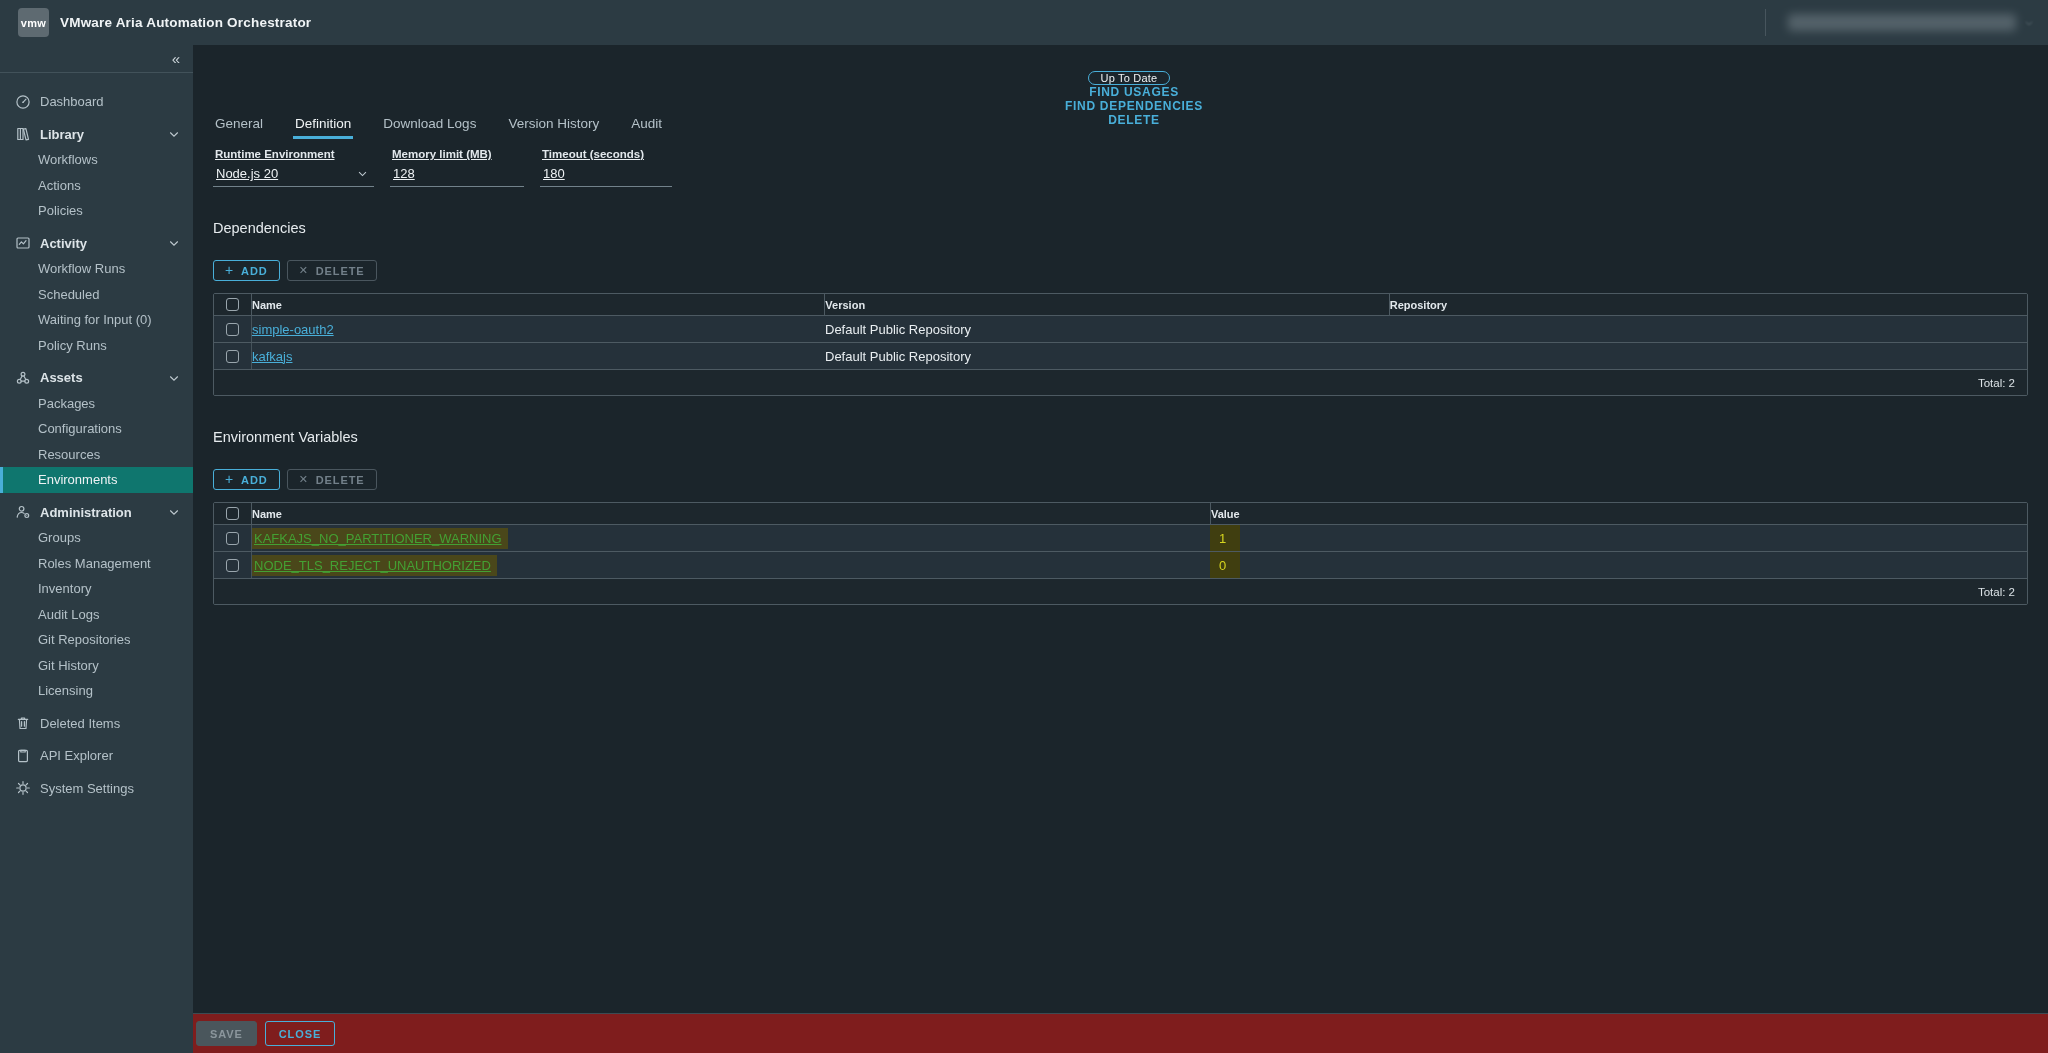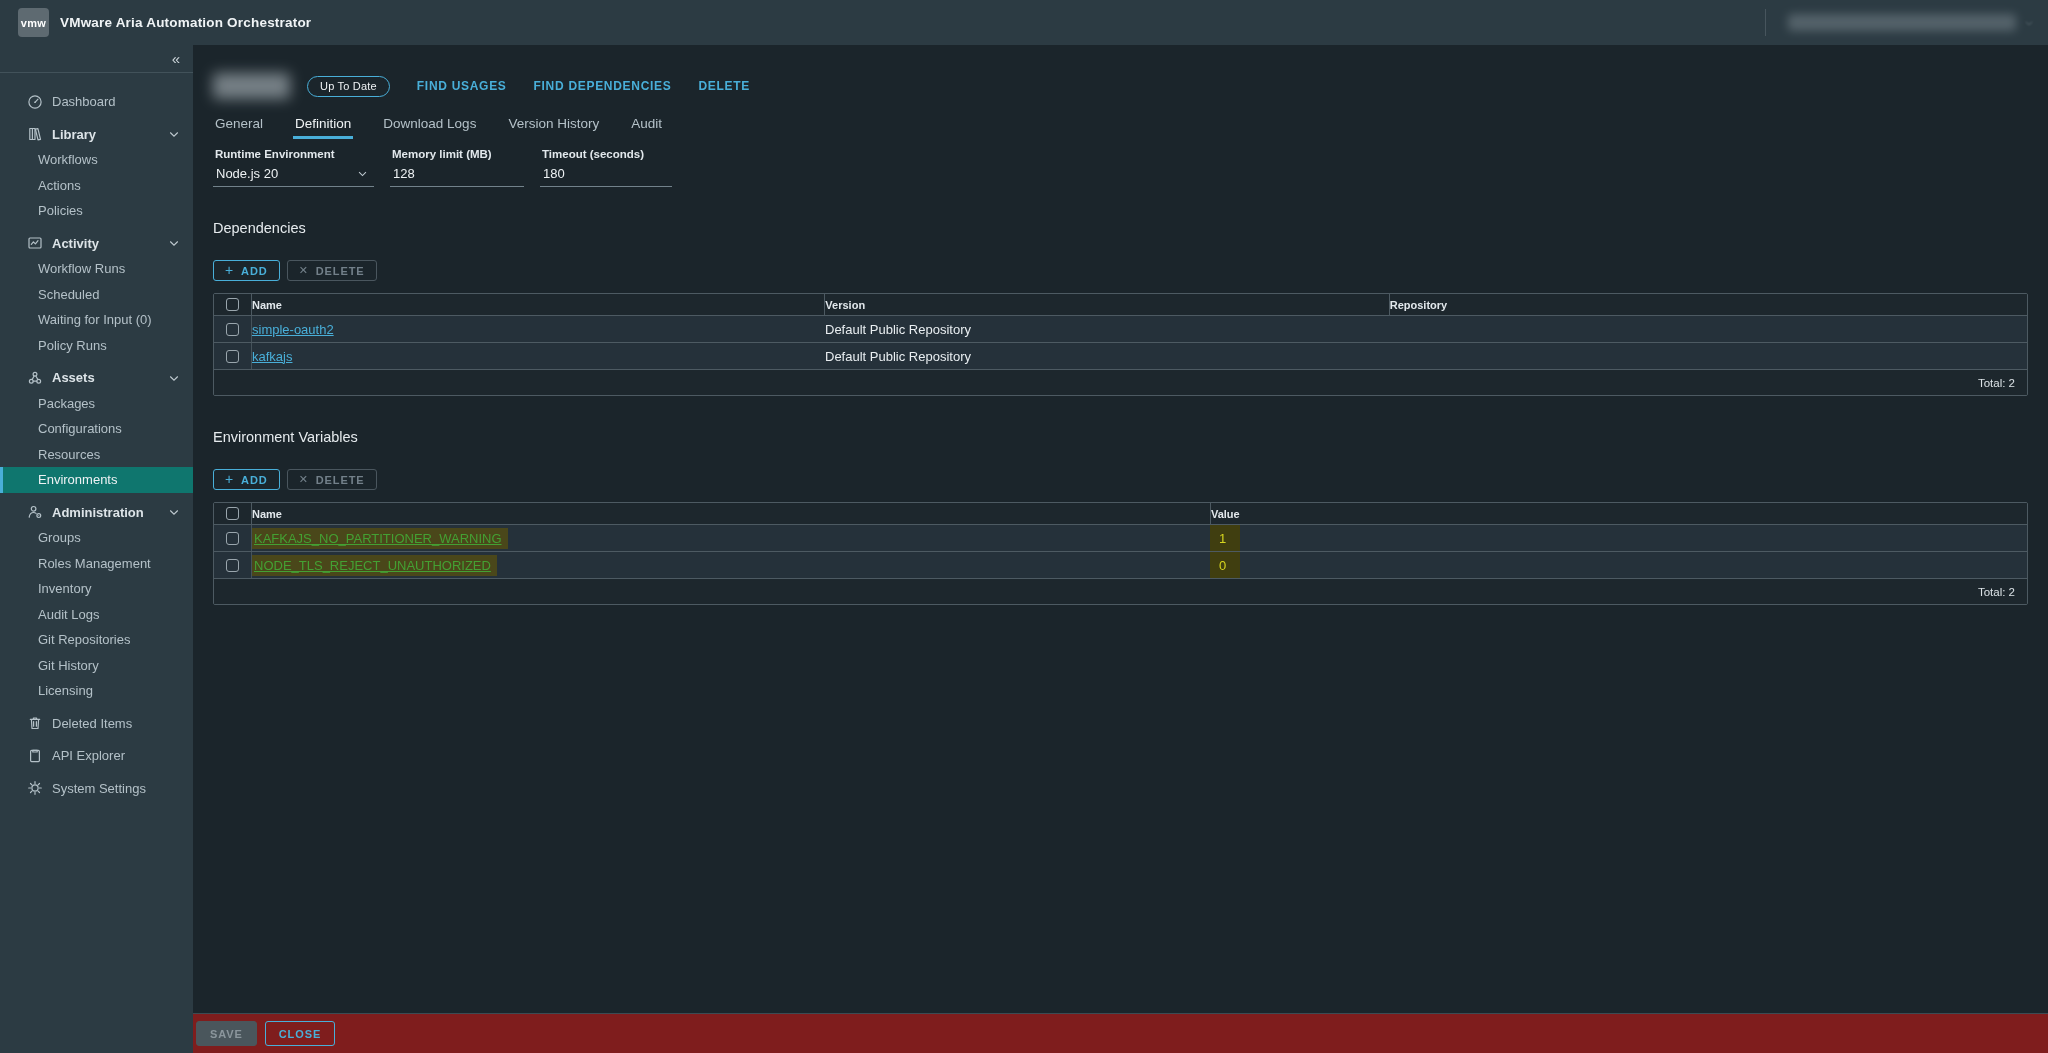--- a/index.html
+++ b/index.html
@@ -18,41 +18,41 @@
   .topbar-right { margin-left:auto; display:flex; align-items:center; padding-right:14px; }
   .topbar-sep { width:1px; height:27px; background:#47555d; margin-right:22px; }
   .user-redacted { width:228px; height:17px; background:#75828a; border-radius:4px; filter:blur(5px); opacity:.55; }
   .user-chevron { margin-left:8px; color:#8a979e; opacity:.5; filter:blur(1px); display:flex; }
   
   .sidebar { position:absolute; top:45px; left:0; bottom:0; width:193px; background:#2c3b43;
     color:#b4c1c8; z-index:2; }
   .collapse-row { height:28px; display:flex; align-items:center; justify-content:flex-end;
     padding-right:13px; border-bottom:1px solid #42525a; color:#ccd5da; font-size:15px; cursor:pointer; }
   .nav { padding-top:9px; }
-  .nav-row { height:25.5px; display:flex; align-items:center; padding-left:27px; position:relative; cursor:pointer; }
+  .nav-row { height:25.5px; display:flex; align-items:center; padding-left:15px; position:relative; cursor:pointer; }
   .nav-row .nv-icon { width:16px; height:16px; margin-right:9px; display:flex; align-items:center; color:#b4c1c8; flex:none; }
   .nav-row.group-header, .nav-row.top-item { margin-top:7px; }
   .nav-row.group-header { font-weight:700; color:#dde4e8; }
   .nav-row .grp-chevron { margin-left:auto; margin-right:13px; display:flex; color:#c0cbd1; }
   .nav-row.child { padding-left:38px; }
   .nav-row.child.selected { background:#0f766e; color:#eef2f4; }
   .nav-row.child.selected::before { content:""; position:absolute; left:0; top:0; bottom:0; width:3px; background:var(--accent,#49afd9); }
   
   .main { position:absolute; top:45px; left:193px; right:0; bottom:0; background:#1b252b; }
   .content { padding:26px 20px 0 20px; }
-  .title-row { display:flex; align-items:center; height:30px; }
+  .title-row { display:flex; align-items:center; height:30px;flex-direction:column; }
   .title-redacted { width:77px; height:26px; background:#99a3a9; border-radius:3px; filter:blur(7px); opacity:.72; }
   .status-badge { margin-left:17px; height:21px; border:1px solid var(--accent,#49afd9); border-radius:11px;
     padding:0 12px; display:flex; align-items:center; font-size:11px; color:#eef2f4; letter-spacing:.2px; cursor:default; }
   .action-link { margin-left:27px; color:var(--accent,#49afd9); font-size:12px; font-weight:700; letter-spacing:.7px; cursor:pointer; }
   .tabs { display:flex; gap:28px; margin-top:13px; font-size:13.5px; color:#b4c1c8; }
   .tab { padding:2px 2px 5px 2px; cursor:pointer; border-bottom:3px solid transparent;text-align:center; }
   .tab.active { color:#f0f4f6; border-bottom-color:var(--accent,#49afd9); }
   .form-row { display:flex; margin-top:9px; }
-  .field { margin-right:16px; }
+  .field { margin-right:16px;text-decoration:underline; }
   .field-label { font-size:11.5px; font-weight:700; color:#e2e8ec; padding-left:2px; }
   .field-control { margin-top:3px; border-bottom:1px solid #72828b; padding:3px 2px 5px 3px; font-size:13px;
     color:#eef2f4; display:flex; align-items:center; cursor:text; }
   .field-control.select { cursor:pointer; }
   .field-control .sel-chevron { margin-left:auto; margin-right:4px; display:flex; color:#c0cbd1; }
   .w-runtime { width:161px; } .w-memory { width:134px; } .w-timeout { width:132px; }
   .section-heading { margin-top:33px; font-size:14.5px; color:#e6ebee; }
   .toolbar { margin-top:24px; display:flex; }
   .btn-sm { height:21px; border-radius:3px; padding:0 11px; display:flex; align-items:center;
     font-size:11px; font-weight:700; letter-spacing:.9px; cursor:pointer; background:transparent; }

